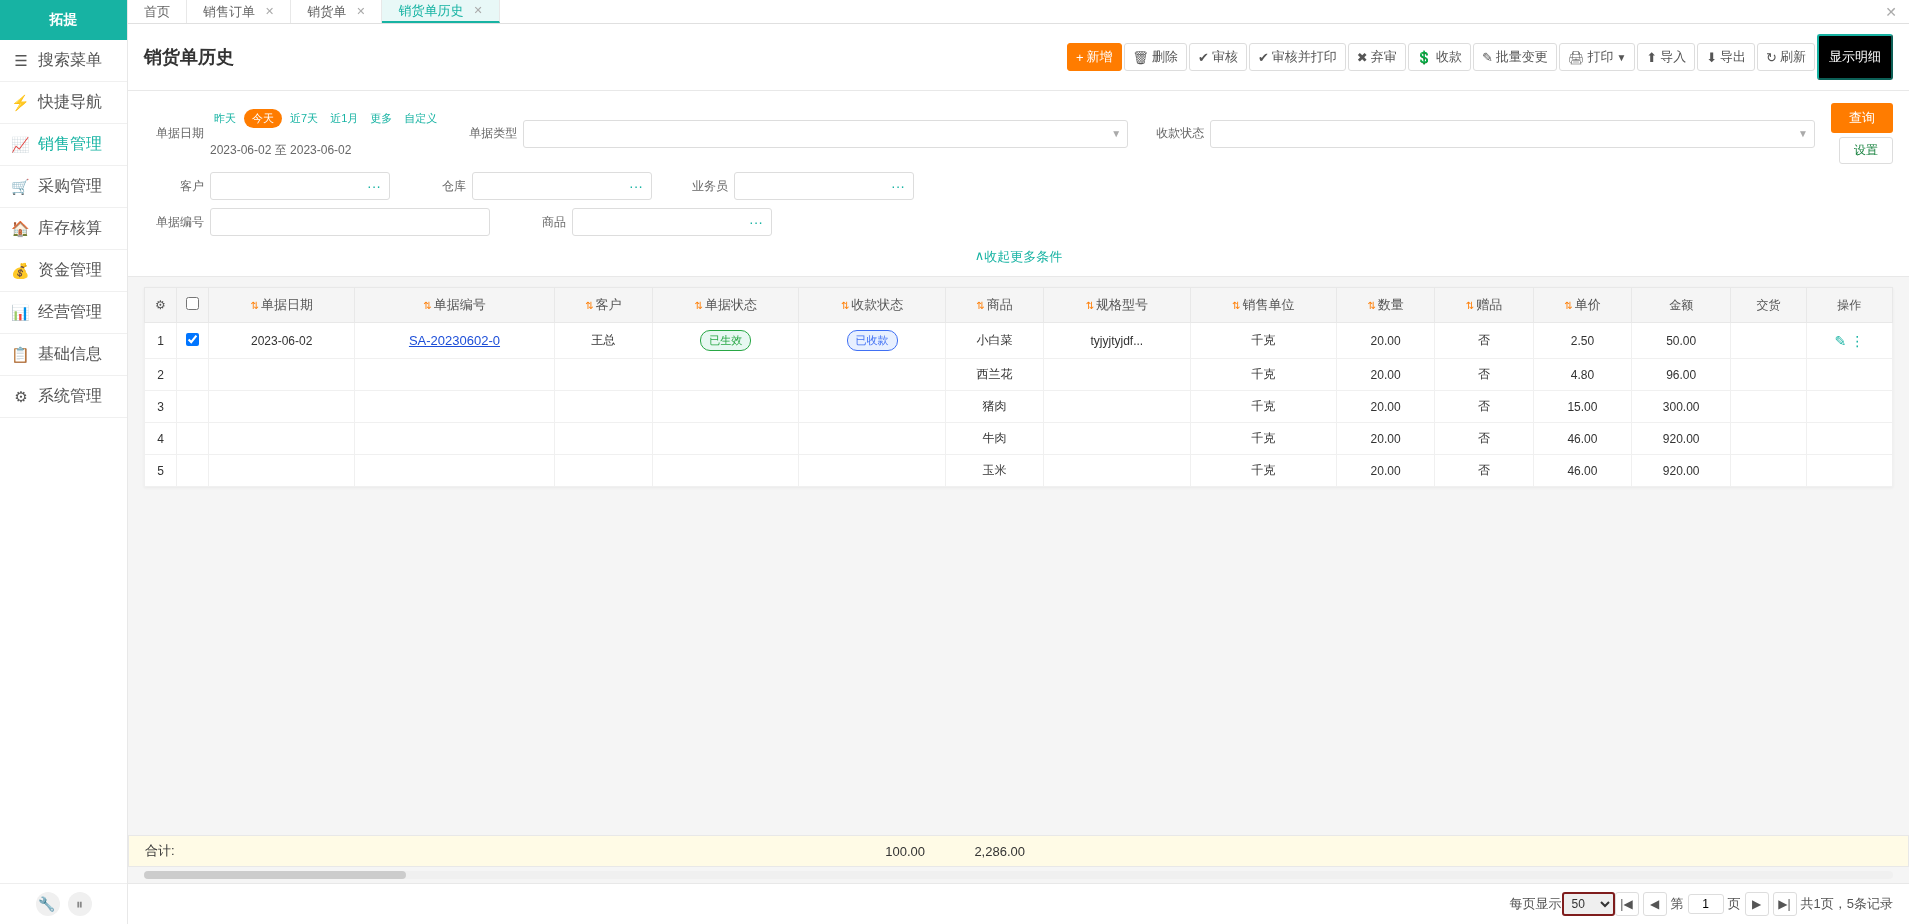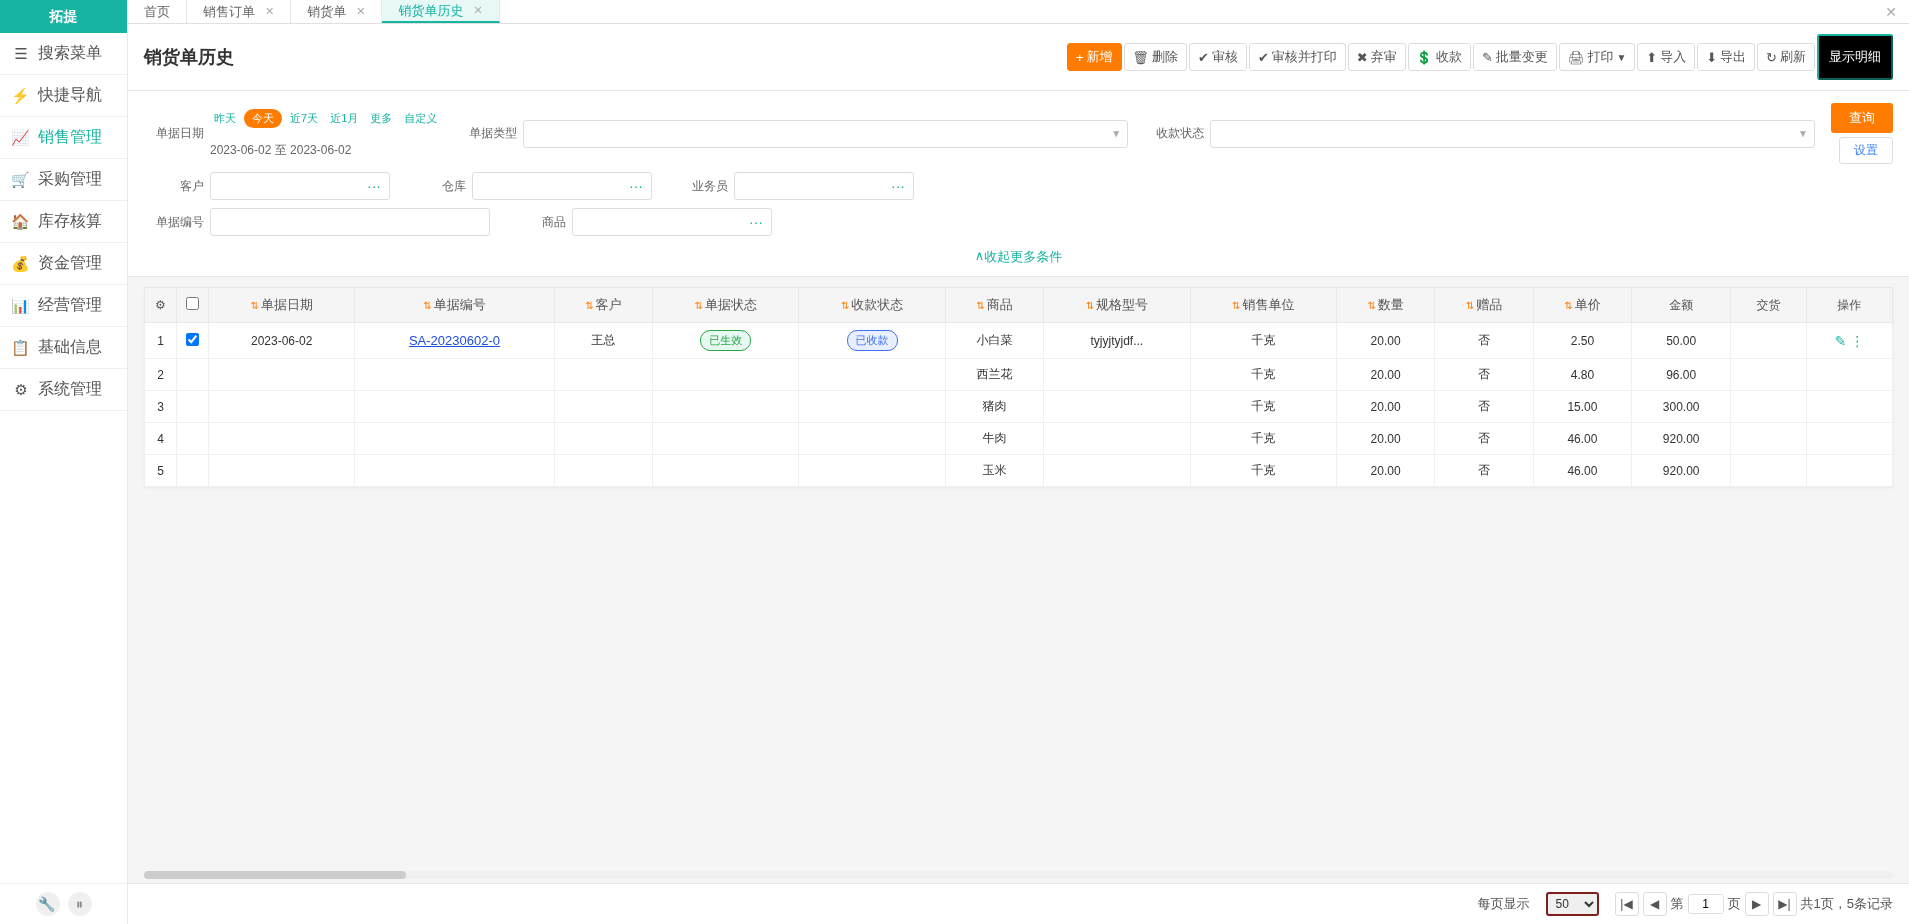--- a/index.html
+++ b/index.html
@@ -15,21 +15,21 @@
       flex-shrink: 0;
       height: 100%;
     }
     .sidebar-logo {
       background: #17b3a3;
       color: #fff;
       text-align: right;
       padding: 8px 0;
       font-size: 14px;
       font-weight: bold;
-      height: 33px;
+      height: 40px;
       display: flex;
       align-items: center;
       justify-content: center;
     }
     .sidebar-item {
       display: flex;
       align-items: center;
       padding: 10px 12px;
       cursor: pointer;
       color: #555;
@@ -178,21 +178,21 @@
 
     
     .search-actions {
       display: flex;
       flex-direction: column;
       gap: 4px;
       align-items: flex-end;
       margin-left: auto;
     }
     .btn-query { background: #ff7c00; color: #fff; border: none; border-radius: 3px; padding: 6px 18px; cursor: pointer; font-size: 13px; }
-    .btn-setting { background: #fff; color: #3b82f6; border: 1px solid #ddd; border-radius: 3px; padding: 4px 14px; cursor: pointer; font-size: 12px; }
+    .btn-setting { background: #fff; color: #15803d; border: 1px solid #ddd; border-radius: 3px; padding: 4px 14px; cursor: pointer; font-size: 12px; }
 
     
     .table-area {
       flex: 1;
       padding: 10px 16px;
       overflow: auto;
       background: #f5f5f5;
     }
     .data-table {
       width: 100%;
@@ -246,21 +246,21 @@
     .footer-amount { margin-left: 20px; min-width: 80px; text-align: right; }
 
     
     .pagination {
       display: flex;
       align-items: center;
       justify-content: flex-end;
       padding: 8px 16px;
       background: #fff;
       border-top: 1px solid #e8e8e8;
-      gap: 16px;
+      gap: 0;
       flex-shrink: 0;
       font-size: 12px;
       color: #555;
     }
     .page-size-select {
       border: 2px solid #7f1d1d;
       border-radius: 3px;
       padding: 2px 4px;
       font-size: 12px;
       color: #333;
@@ -656,20 +656,25 @@
     <td>920.00</td>
     <td></td>
     <td>
       
     </td>
   </tr>
           </tbody>
       </table>
     </div>
 
+    <div class="table-footer">
+      <span class="footer-label">合计:</span>
+      <span class="footer-qty">100.00</span>
+      <span class="footer-amount">2,286.00</span>
+    </div>
 
     <div class="scroll-bar-h" style="margin: 4px 16px;">
       <div class="scroll-thumb"></div>
     </div>
 
     <div class="pagination">
       <span>每页显示</span>
       <select class="page-size-select">
         <option>50</option>
         <option>100</option>

